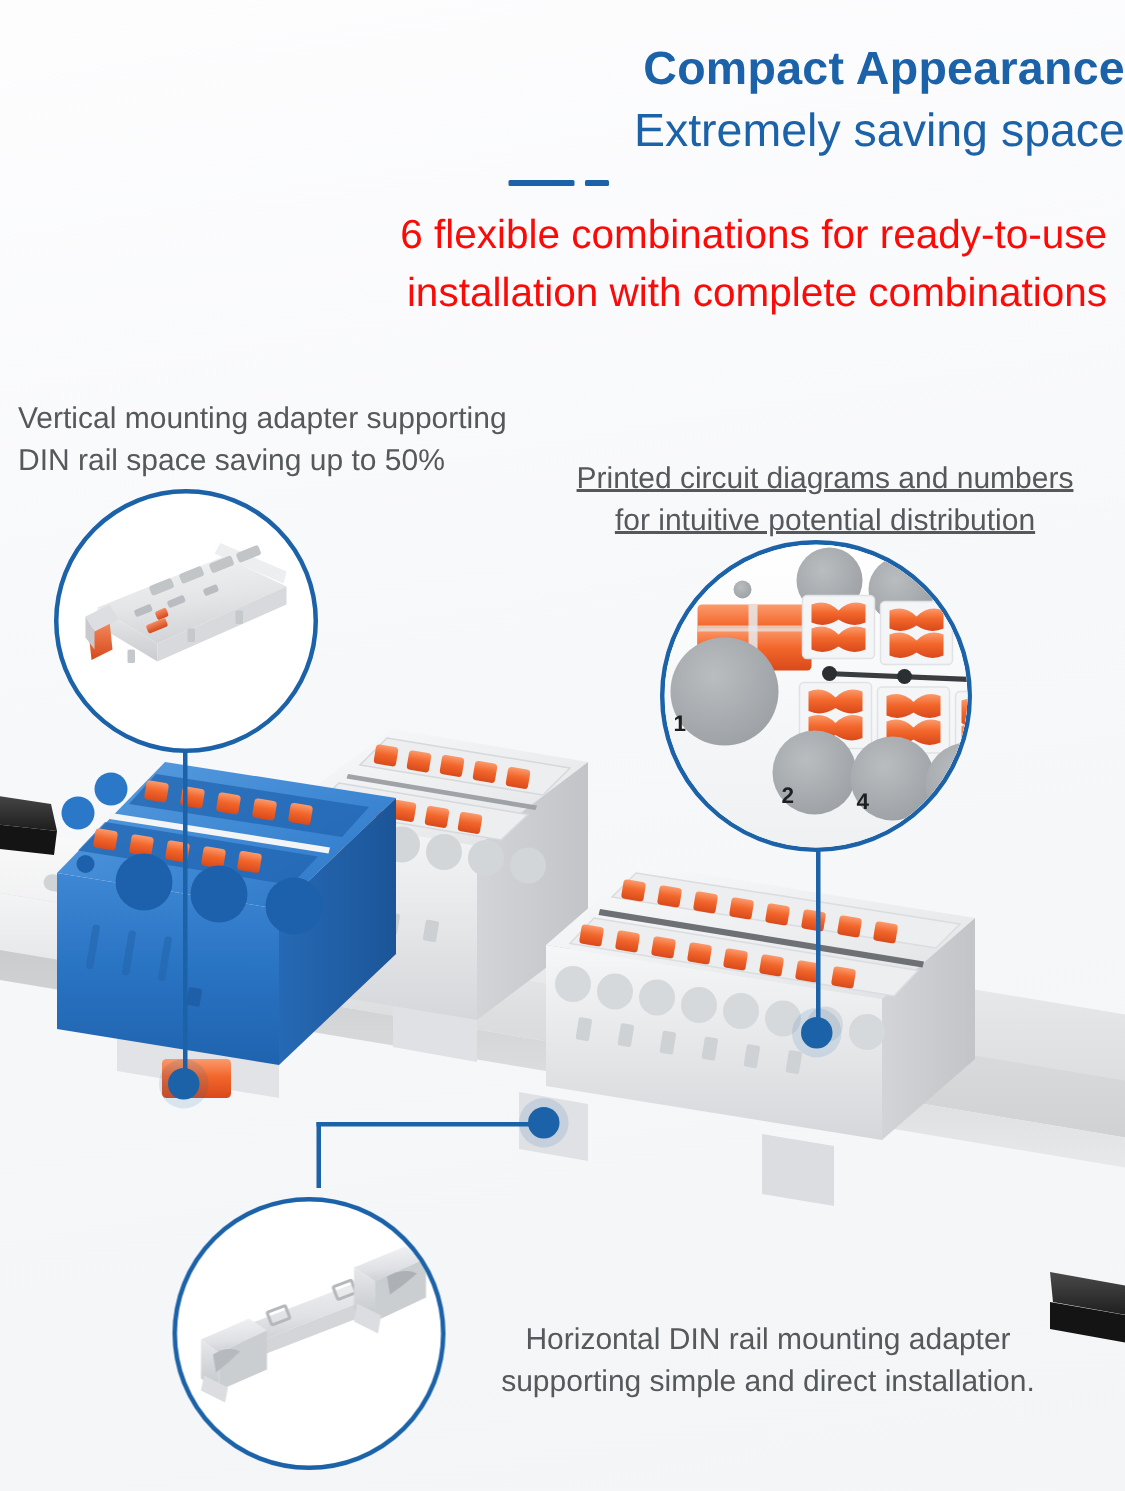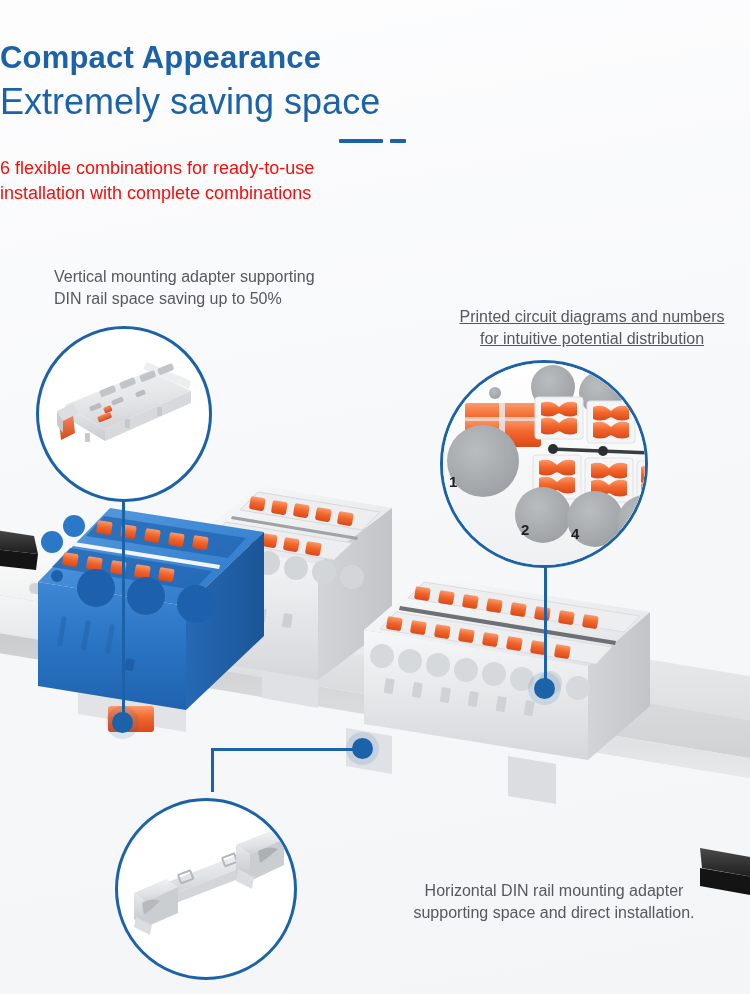--- a/index.html
+++ b/index.html
@@ -15,67 +15,66 @@
     width: 750px;
     height: 994px;
     overflow: hidden;
     background: linear-gradient(170deg, #fdfdfe 0%, #f7f8fa 45%, #f4f5f7 100%);
   }
 
   
   .header {
     position: absolute;
     top: 0; left: 0; right: 0;
-    text-align: left;
-    padding-top: 40px;
+    text-align: right;
+    padding-top: 28px;
   }
   .title-main {
     font-size: 31px;
     font-weight: bold;
     color: #1b62a8;
     letter-spacing: 0.2px;
     line-height: 1.18;
     margin: 0;
   }
   .title-sub {
-    font-size: 36px;
+    font-size: 31px;
     font-weight: normal;
     color: #1b62a8;
     line-height: 1.28;
     margin: 2px 0 0 0;
   }
   .divider {
     margin: 14px auto 0 auto;
     width: 72px;
     height: 4px;
     display: flex;
     align-items: center;
     gap: 7px;
   }
   .divider .dash-long {
     width: 44px; height: 4px; background: #1b62a8; border-radius: 1px;
   }
   .divider .dash-short {
     width: 16px; height: 4px; background: #1b62a8; border-radius: 1px;
   }
   .title-red {
-    margin: 13px 0 0 0;
-    font-size: 18px;
+    margin: 13px 12px 0 0;
+    font-size: 27px;
     color: #fb0b08;
     line-height: 1.42;
   }
 
   
   .caption {
     position: absolute;
-    font-size: 16px;
+    font-size: 20px;
     color: #55595c;
     line-height: 1.38;
     white-space: pre-line;
-    margin-left: 42px;
   }
   .caption-vertical  { left: 12px;  top: 266px; text-align: left; }
   .caption-printed   { left: 355px; top: 306px; text-align: center; width: 390px; text-decoration: underline;}
   .caption-horizontal{ left: 308px; top: 880px; text-align: center; width: 408px;}
 
   
   .callout {
     position: absolute;
     border-radius: 50%;
     border: 3px solid #1b62a8;
@@ -585,15 +584,15 @@
     </svg>
   </div>
 
   <div class="caption caption-vertical">Vertical mounting adapter supporting
 DIN rail space saving up to 50%</div>
 
   <div class="caption caption-printed">Printed circuit diagrams and numbers
 for intuitive potential distribution</div>
 
   <div class="caption caption-horizontal">Horizontal DIN rail mounting adapter
-supporting space and direct installation.</div>
+supporting simple and direct installation.</div>
 
 </div>
 
 </body></html>

